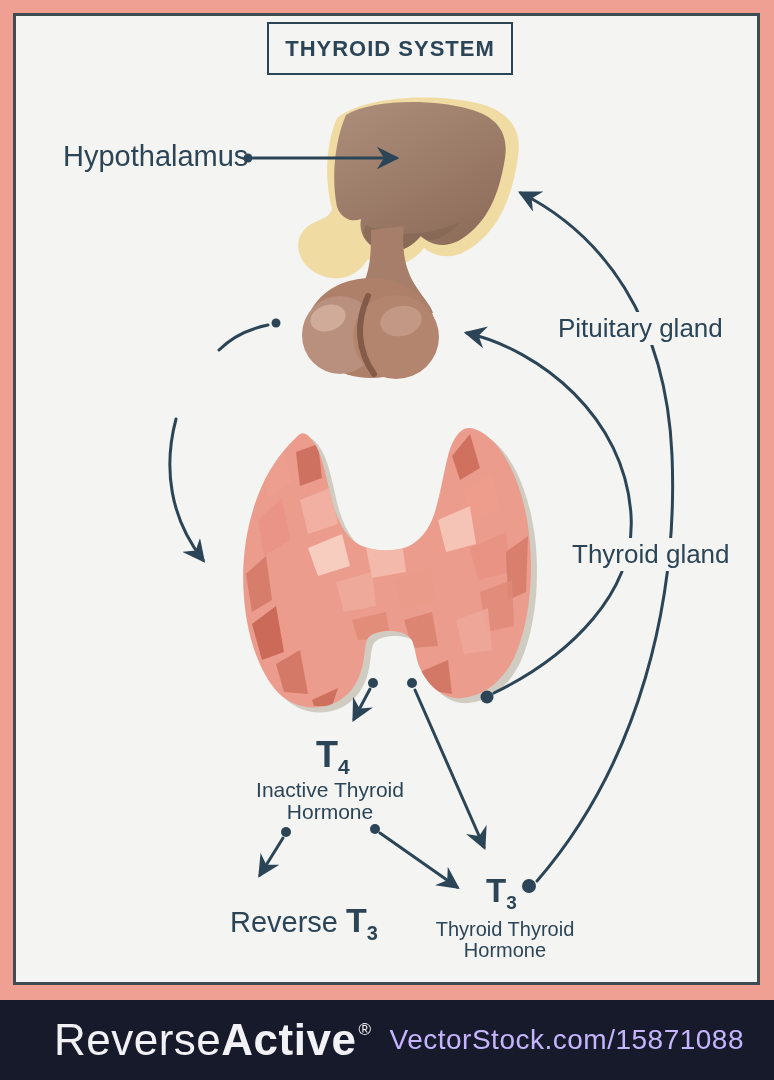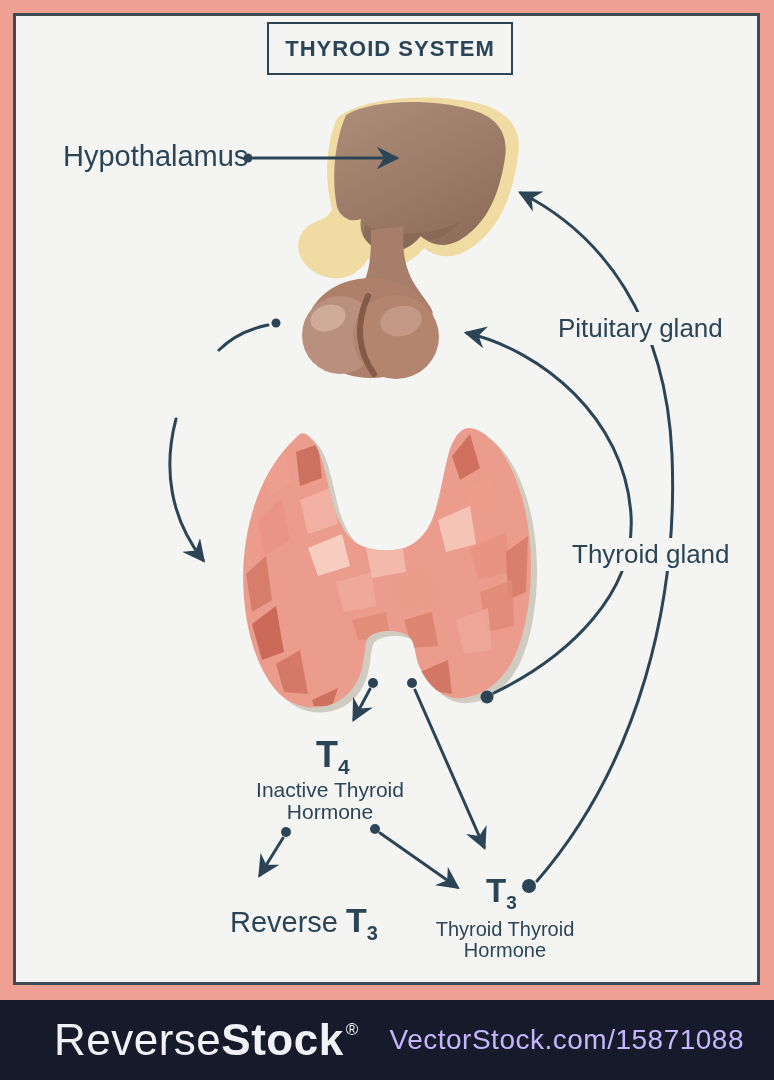--- a/index.html
+++ b/index.html
@@ -168,16 +168,16 @@
     <div class="lbl lbl-reverse-t3"><span>Reverse</span>&nbsp;<span class="sym">T</span><span class="sub">3</span></div>
 
     <div class="lbl hormone-symbol t3-symbol"><span class="sym">T</span><span class="sub">3</span></div>
     <div class="hormone-desc t3-desc">
       <div>Thyroid Thyroid</div>
       <div>Hormone</div>
     </div>
   </div>
 
   <div class="watermark-bar">
-    <div class="brand"><span class="light">Reverse</span><span class="bold">Stock</span><span class="reg">®</span></div>
+    <div class="brand"><span class="light">Reverse</span><span class="bold">Active</span><span class="reg">®</span></div>
     <div class="credit">VectorStock.com/15871088</div>
   </div>
 </div>
 
 </body></html>

